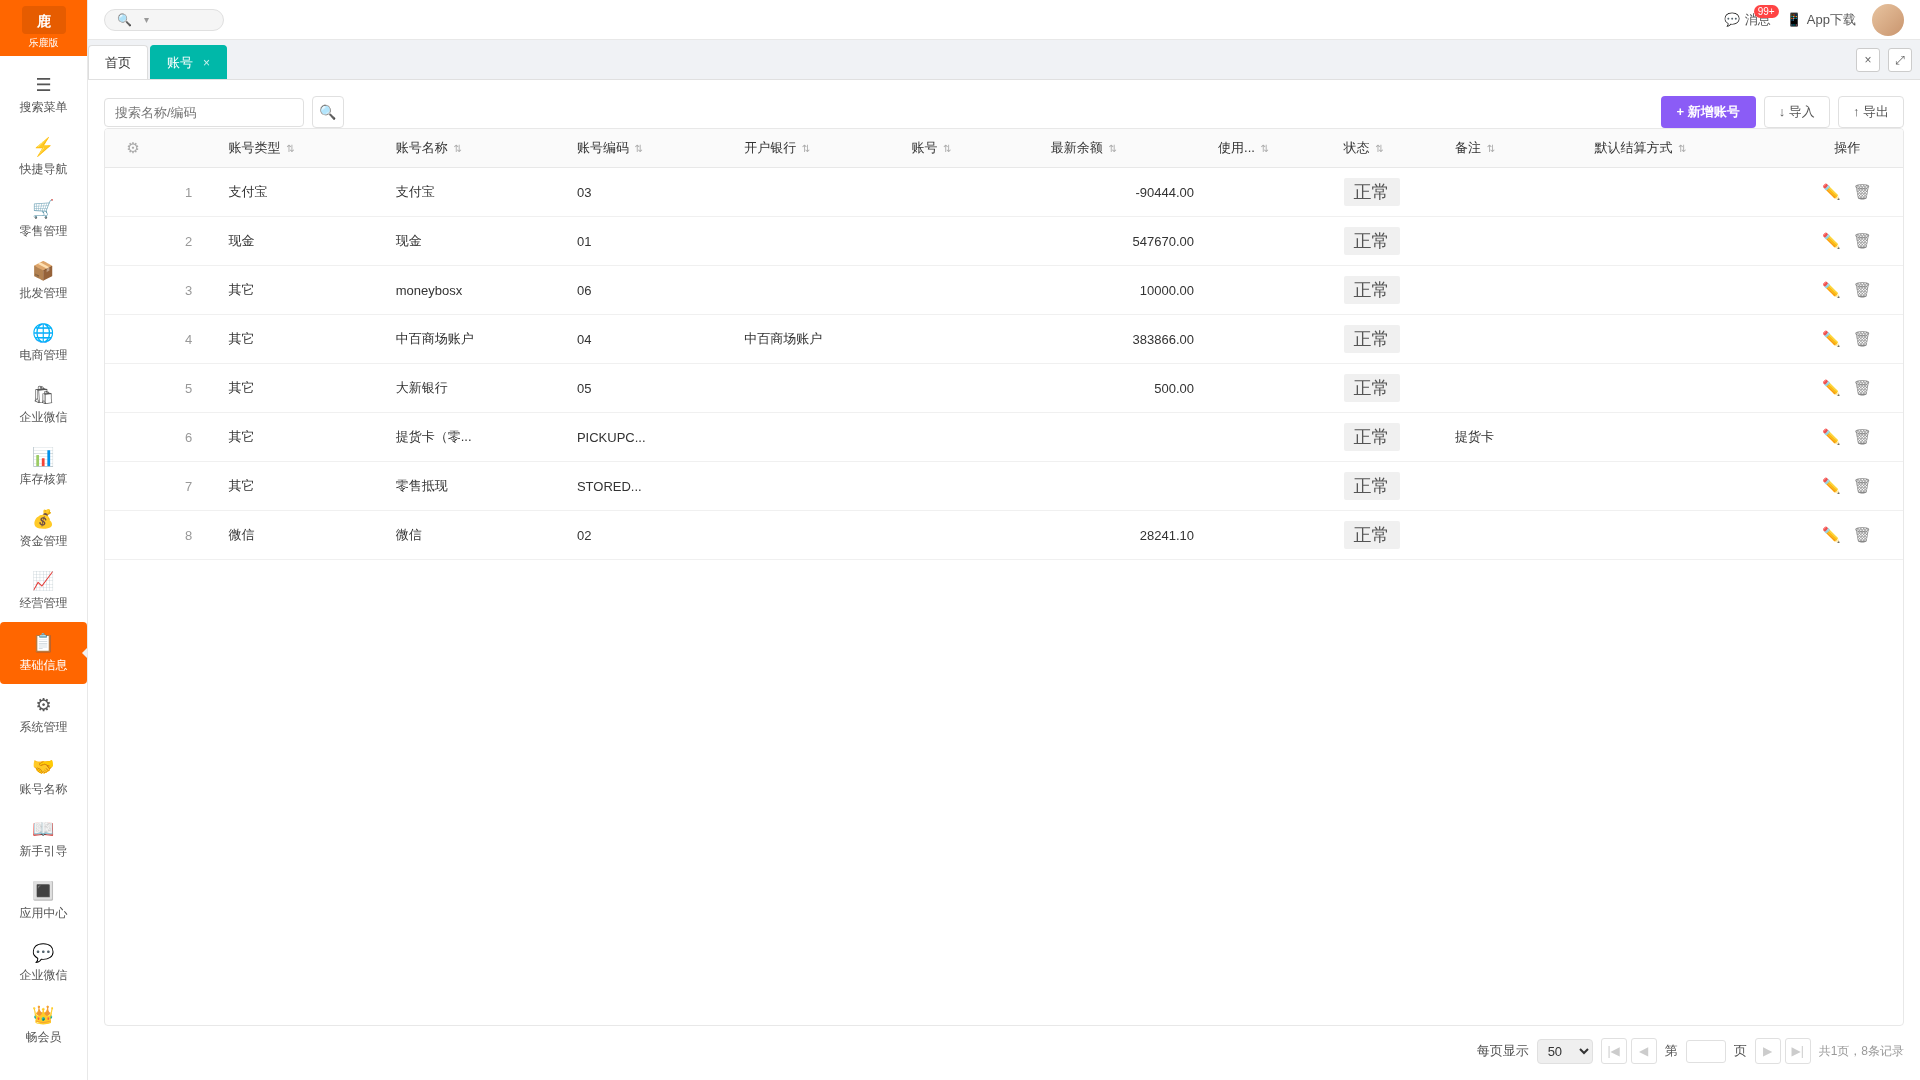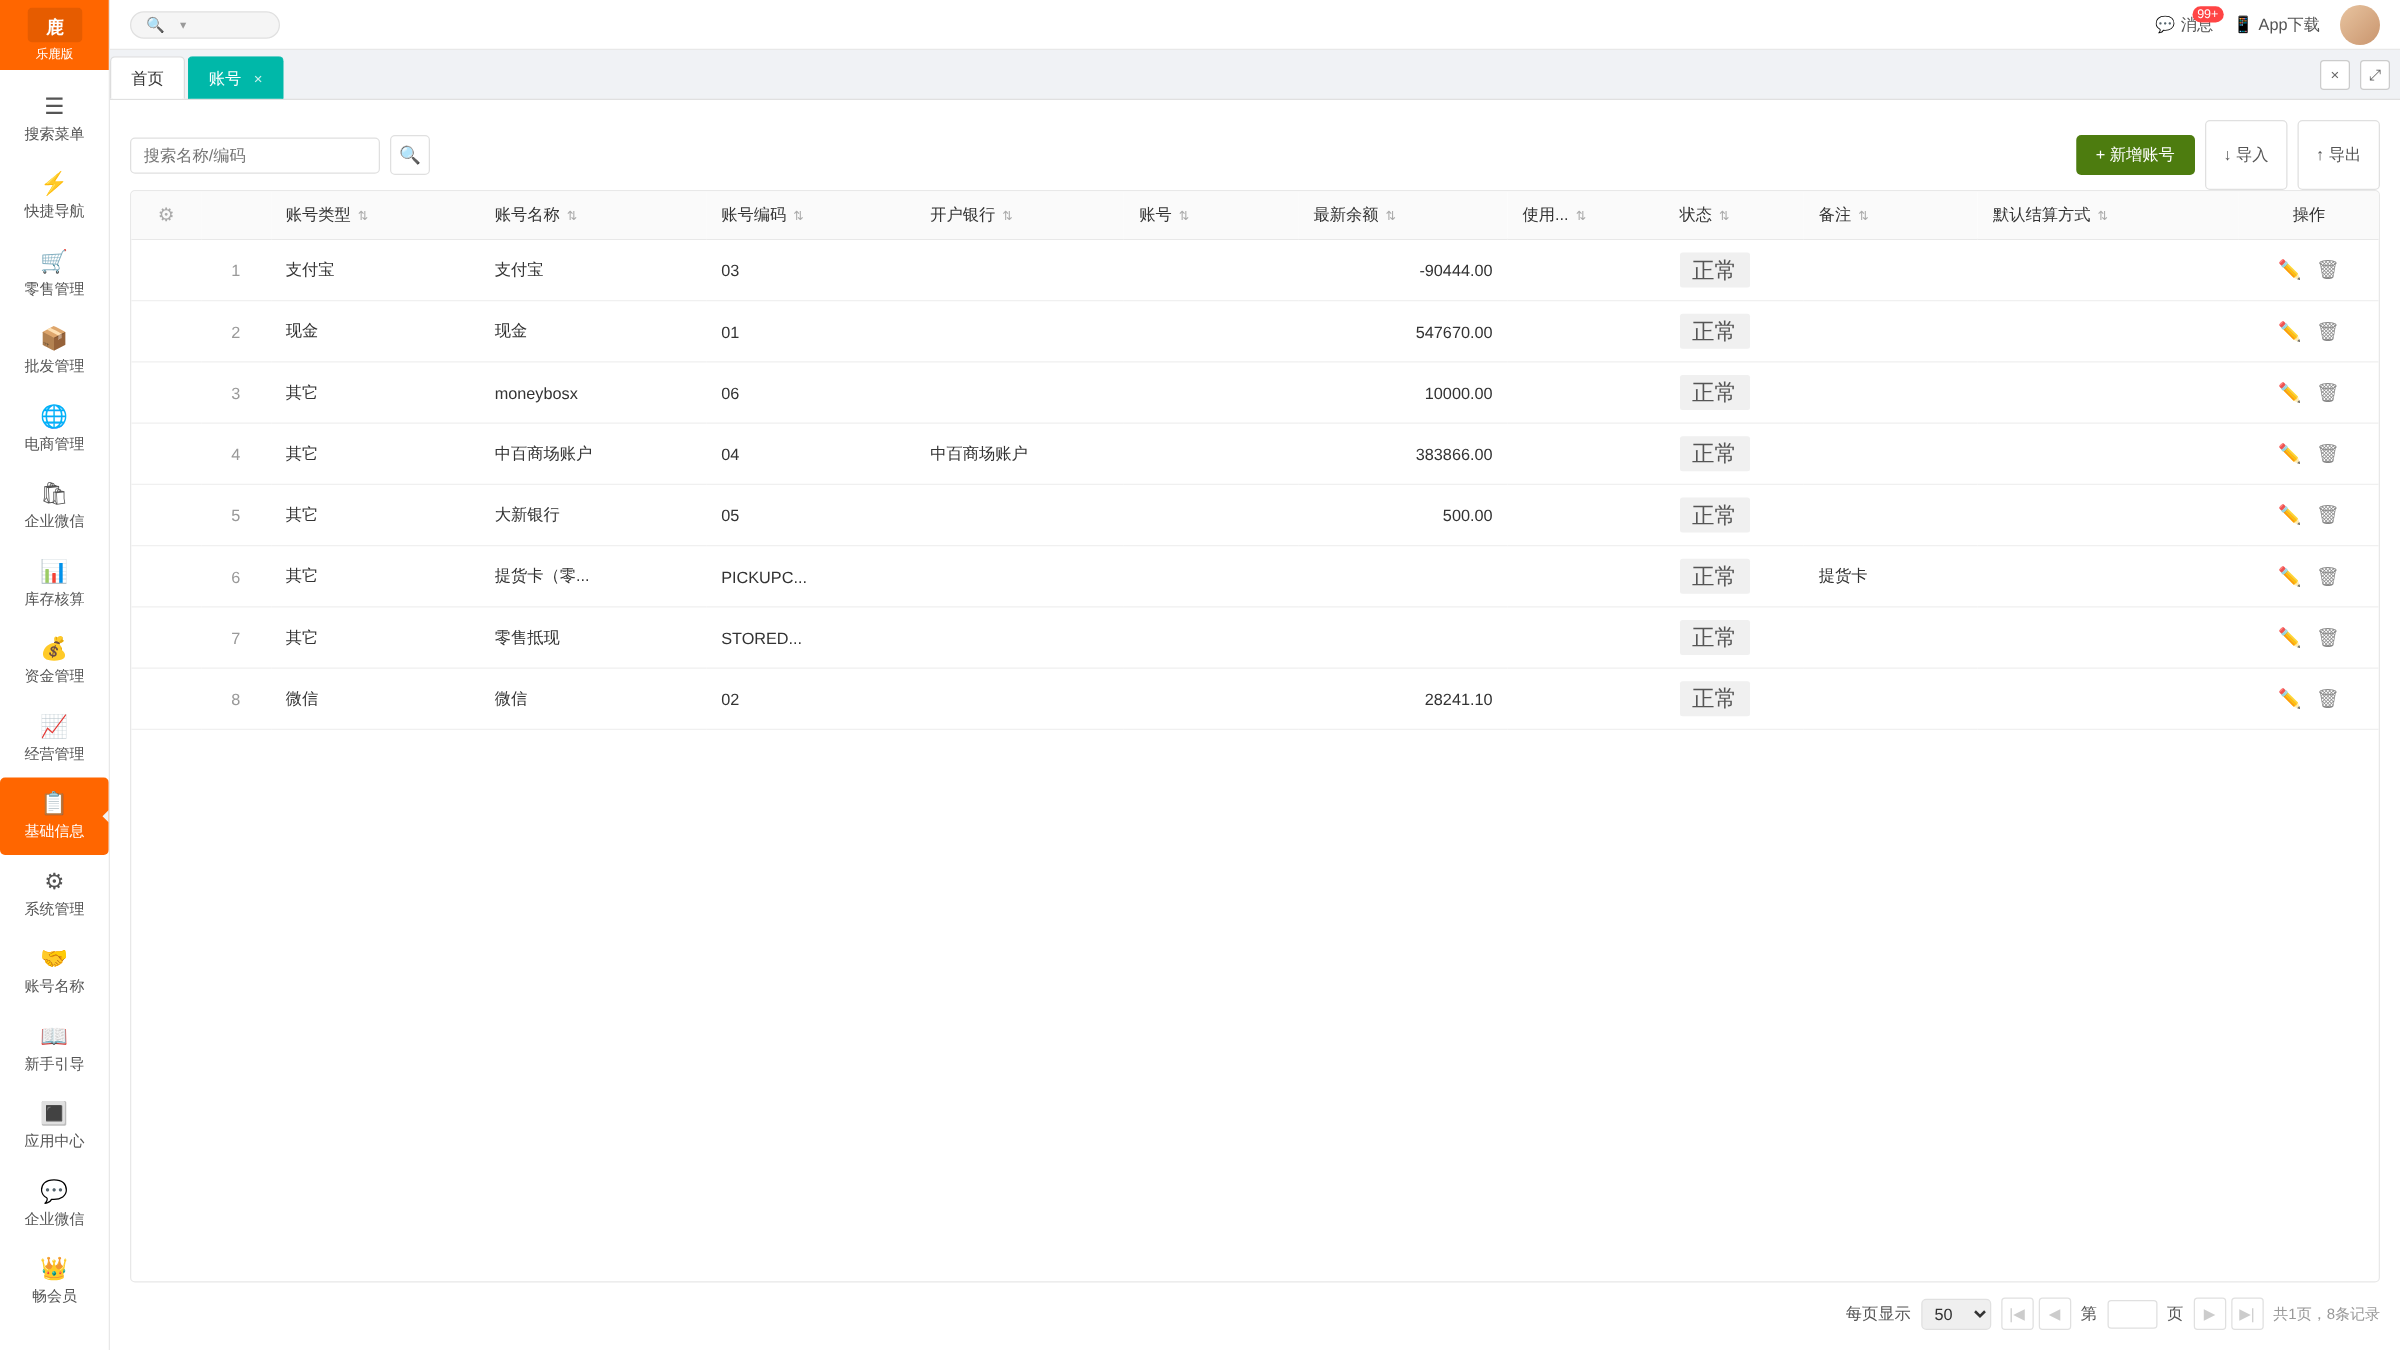--- a/index.html
+++ b/index.html
@@ -258,37 +258,38 @@
       justify-content: center;
       font-size: 14px;
       color: #666;
     }
     .action-group {
       display: flex;
       align-items: center;
       gap: 8px;
     }
     .btn-add {
-      background: #4d7c0f;
+      background: #8b5cf6;
       color: #fff;
       border: none;
       border-radius: 4px;
       padding: 7px 16px;
       font-size: 13px;
       cursor: pointer;
       display: flex;
       align-items: center;
       gap: 4px;
+      font-weight: bold;
     }
     .btn-import, .btn-export {
       background: #fff;
       color: #555;
       border: 1px solid #e0e0e0;
       border-radius: 4px;
-      padding: 18px 14px;
+      padding: 6px 14px;
       font-size: 13px;
       cursor: pointer;
       display: flex;
       align-items: center;
       gap: 4px;
     }
 
     
     .table-container {
       flex: 1;

